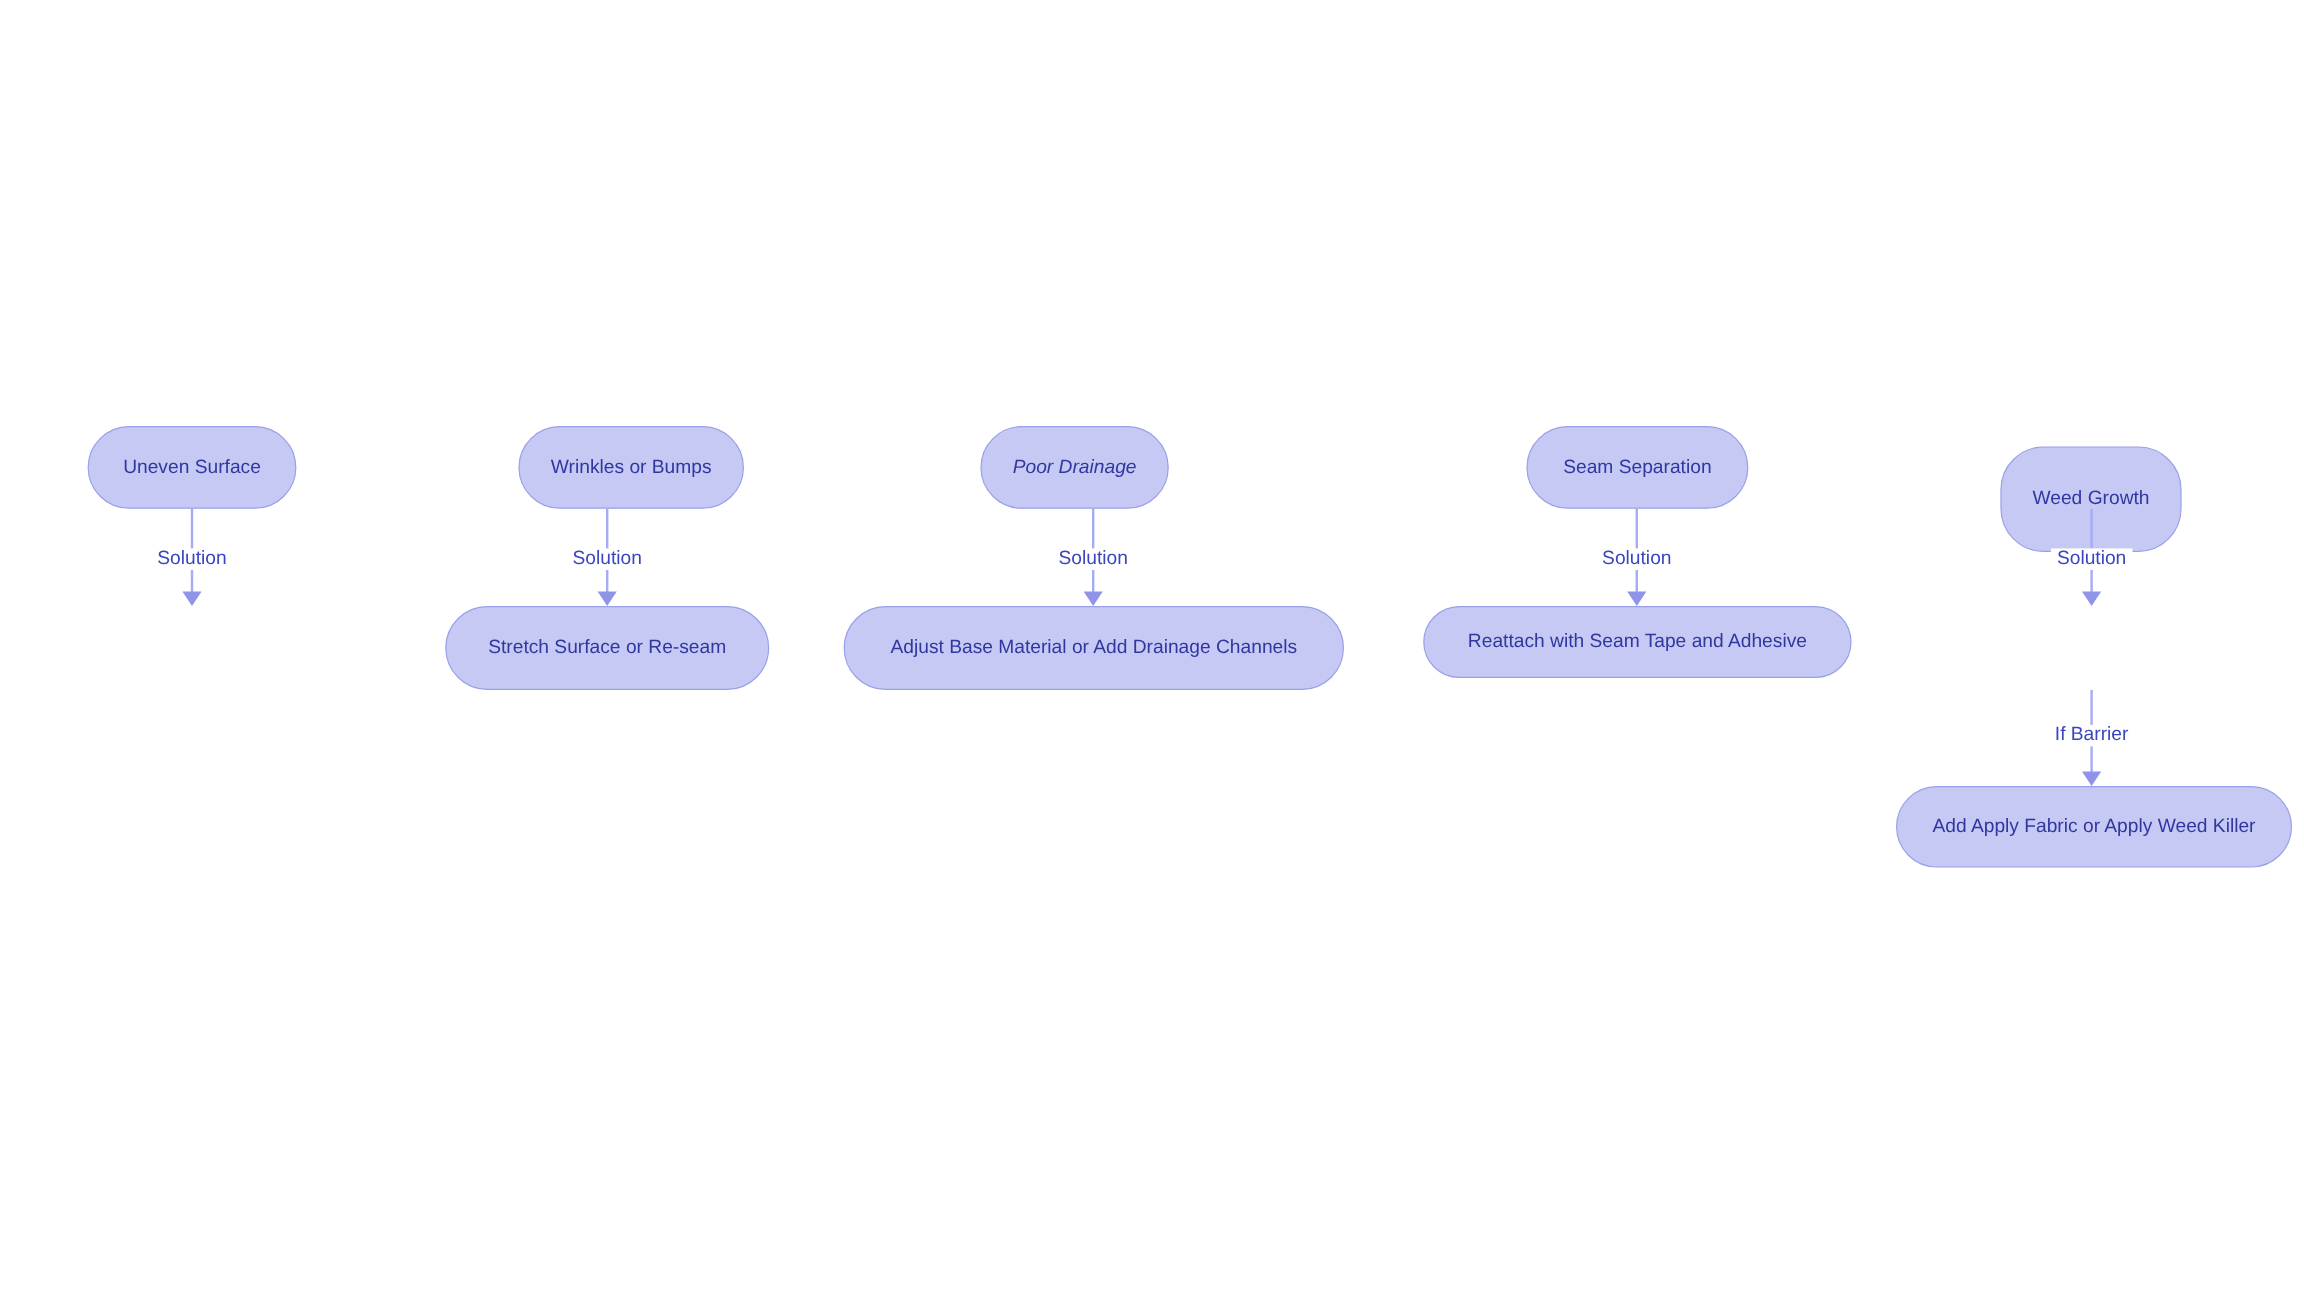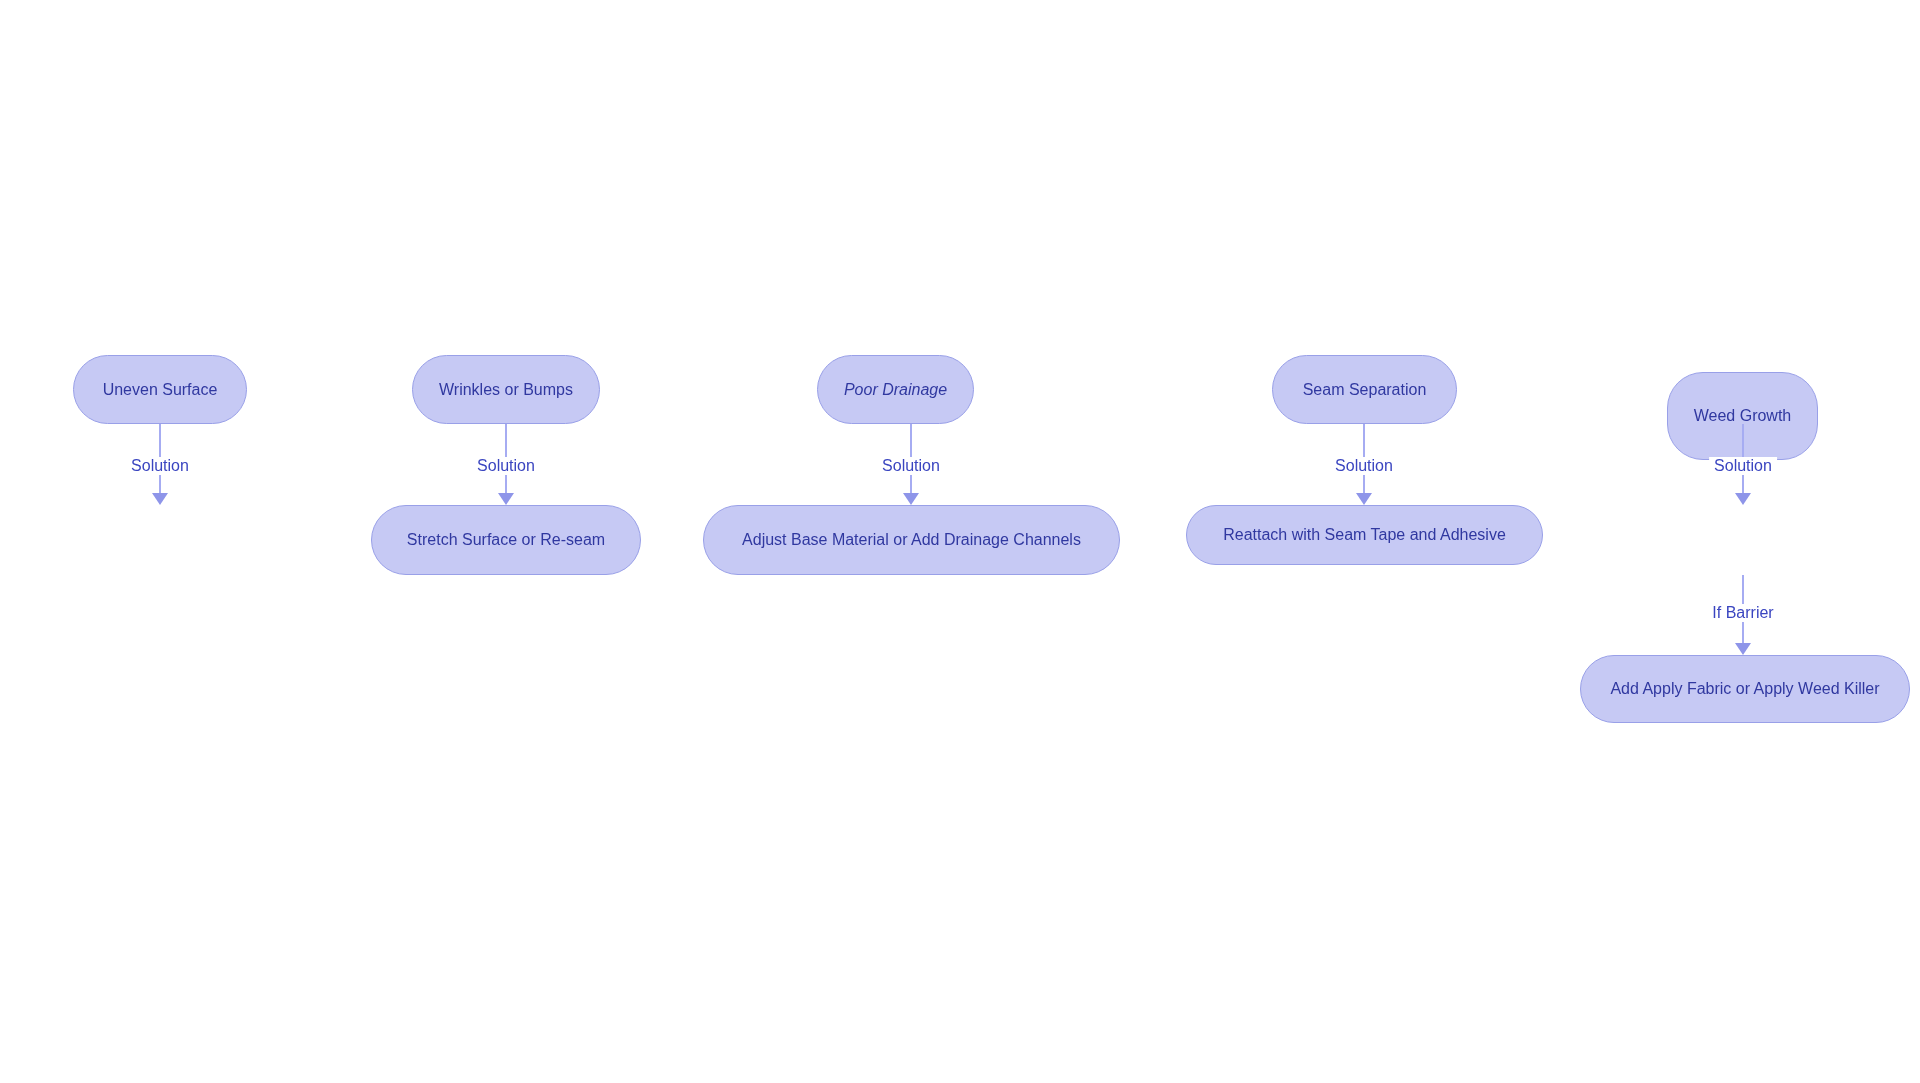--- a/index.html
+++ b/index.html
@@ -58,21 +58,21 @@
 </head>
 <body>
 
 <div class="canvas">
 
   <div class="node" style="left:73px; top:355px; width:174px; height:69px;">Uneven Surface</div>
   <div class="edge-line" style="left:159px; top:424px; height:70px;"></div>
   <div class="edge-label" style="left:160px; top:457px;">Solution</div>
   <div class="arrowhead" style="left:152px; top:493px;"></div>
 
-  <div class="node" style="left:412px; top:355px; width:188px; height:69px;">Wrinkles or Bumps</div>
+  <div class="node" style="left:432px; top:355px; width:188px; height:69px;">Wrinkles or Bumps</div>
   <div class="edge-line" style="left:505px; top:424px; height:70px;"></div>
   <div class="edge-label" style="left:506px; top:457px;">Solution</div>
   <div class="arrowhead" style="left:498px; top:493px;"></div>
   <div class="node" style="left:371px; top:505px; width:270px; height:70px;">Stretch Surface or Re-seam</div>
 
   <div class="node" style="left:817px; top:355px; width:157px; height:69px;font-style:italic;">Poor Drainage</div>
   <div class="edge-line" style="left:910px; top:424px; height:70px;"></div>
   <div class="edge-label" style="left:911px; top:457px;">Solution</div>
   <div class="arrowhead" style="left:903px; top:493px;"></div>
   <div class="node" style="left:703px; top:505px; width:417px; height:70px;">Adjust Base Material or Add Drainage Channels</div>

